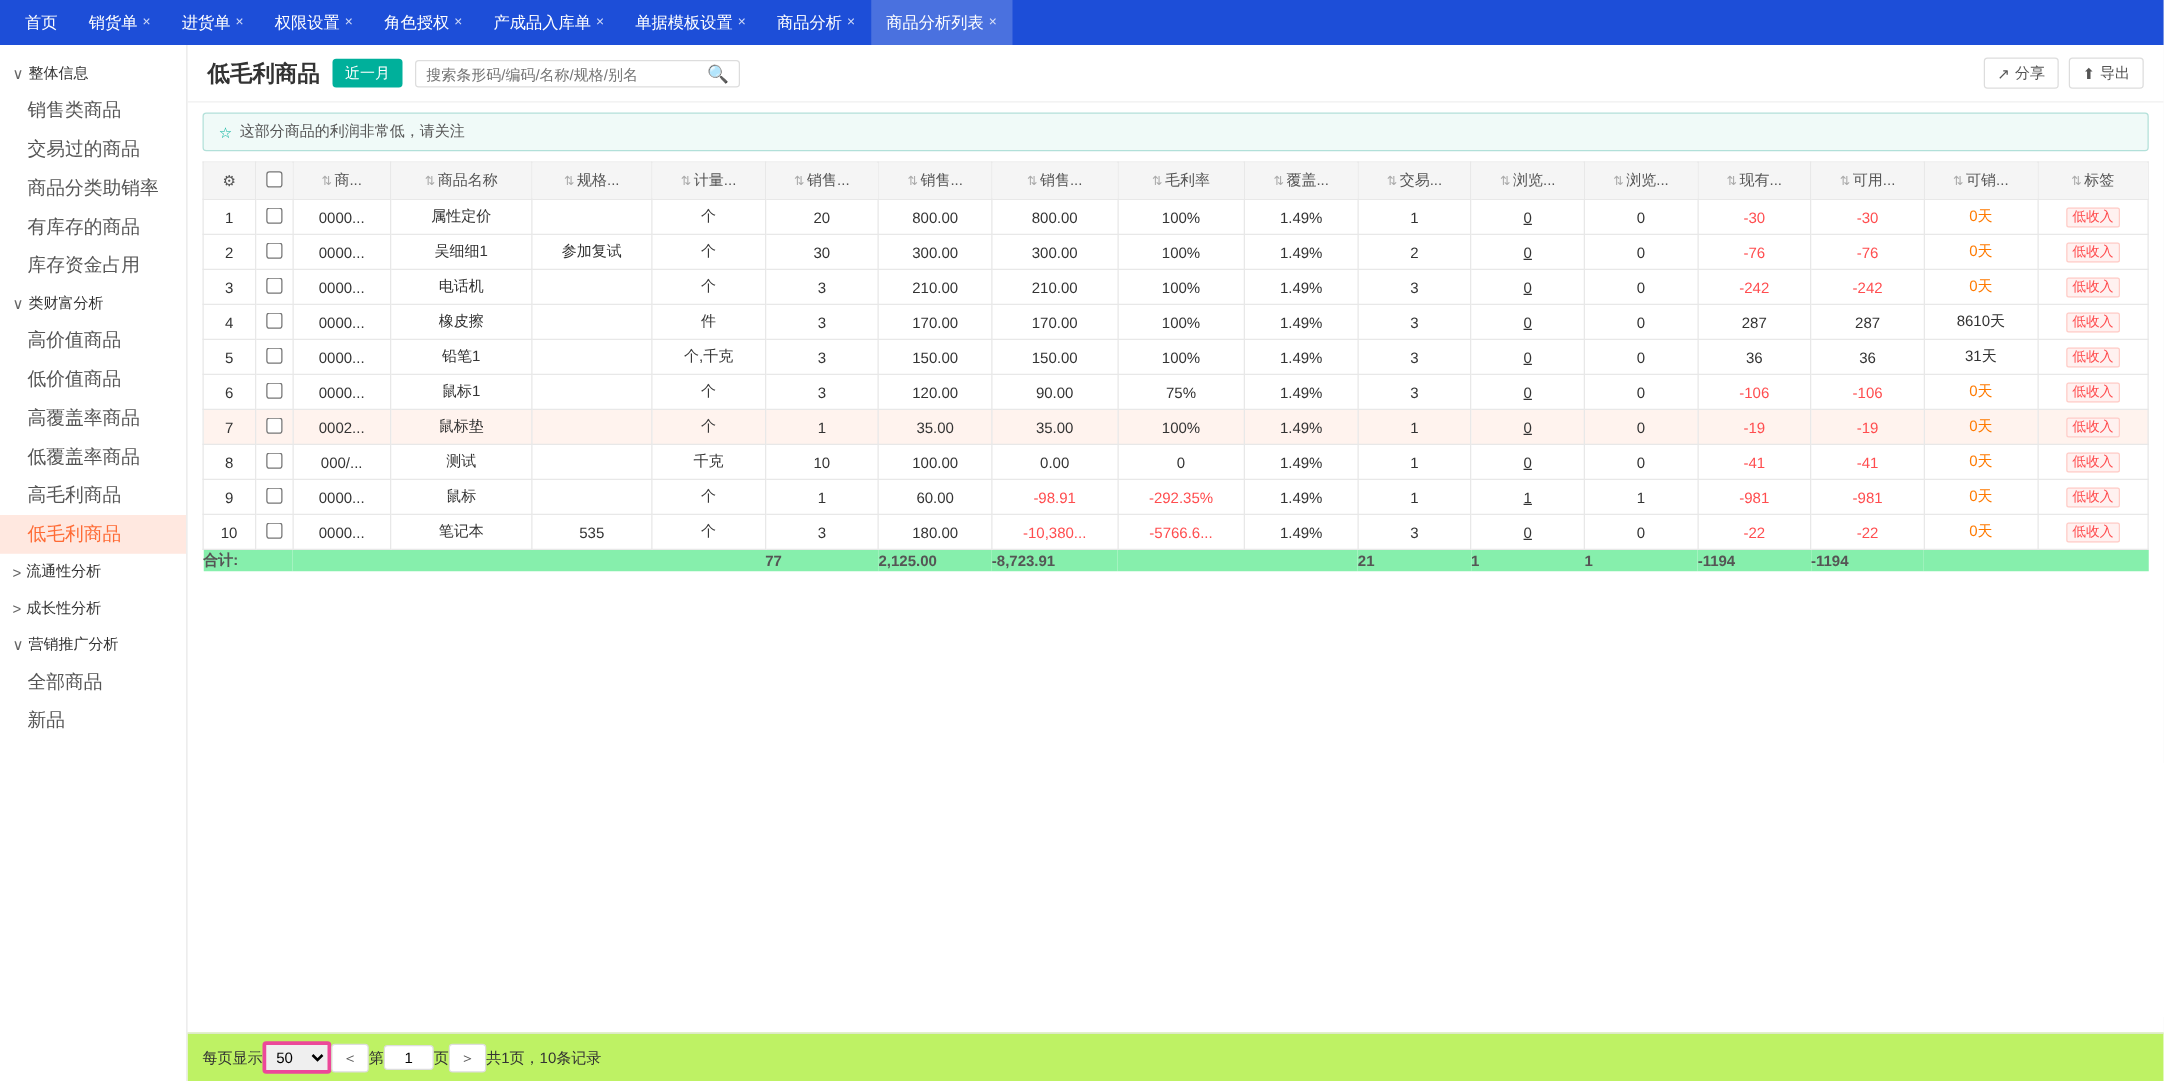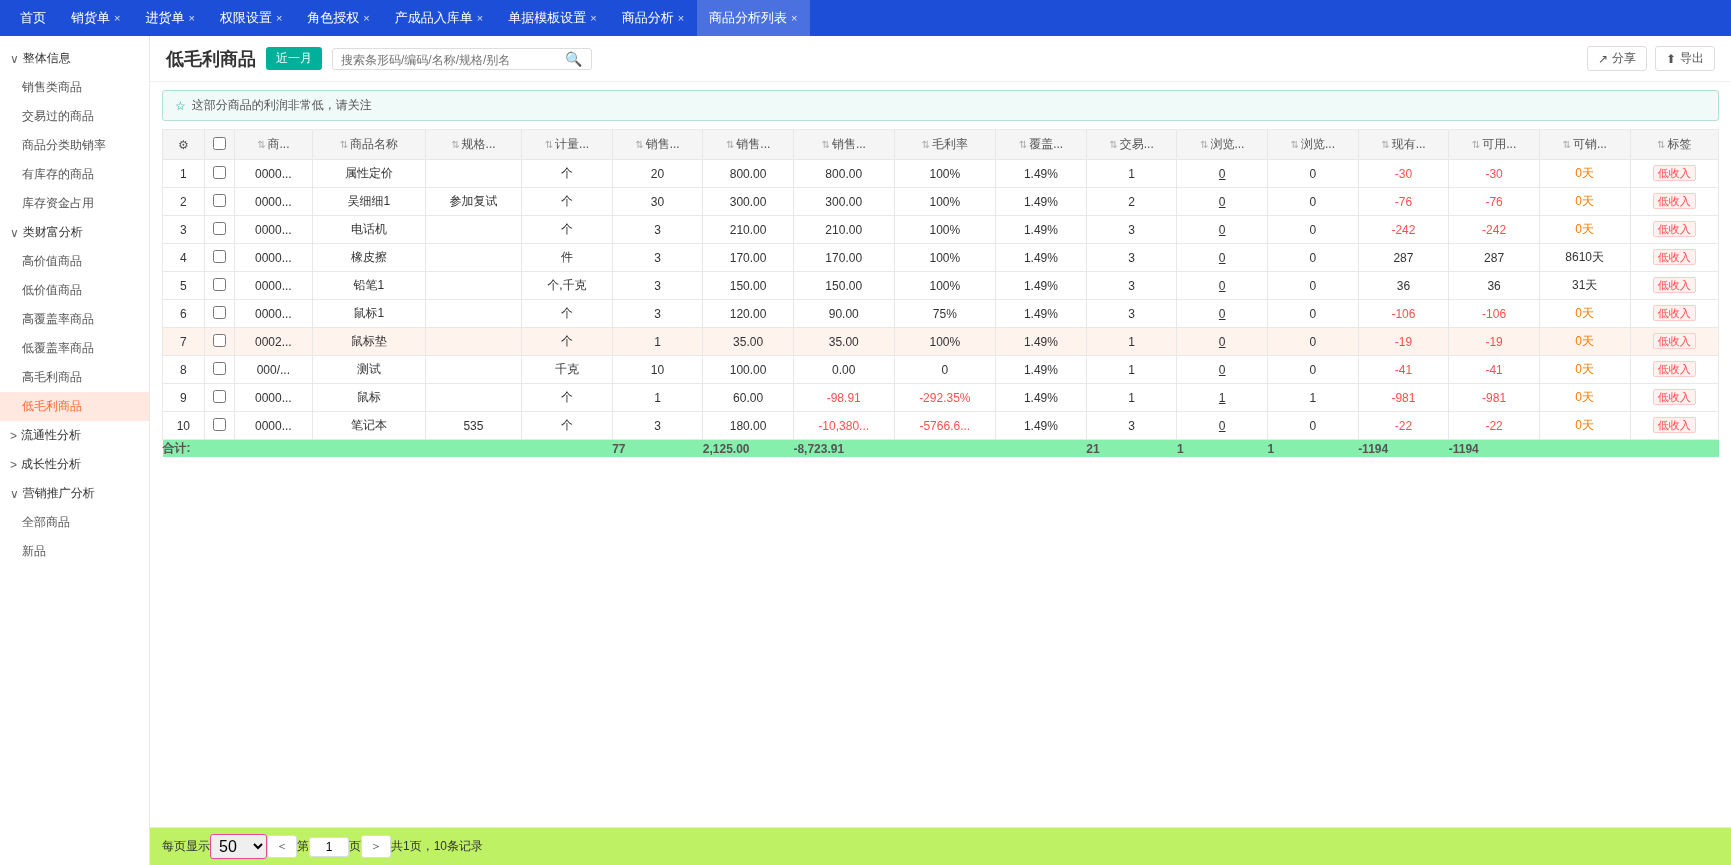--- a/index.html
+++ b/index.html
@@ -47,21 +47,21 @@
       display: flex;
       align-items: center;
       padding: 6px 10px;
       font-size: 12px;
       color: #333;
       cursor: pointer;
     }
     .sidebar-group-header .arrow { margin-right: 4px; color: #666; }
     .sidebar-item {
       padding: 6px 10px 6px 22px;
-      font-size: 12px;
+      font-size: 15px;
       color: #555;
       cursor: pointer;
       white-space: nowrap;
     }
     .sidebar-item.active { background: #ffe8e0; color: #ff6b35; }
 
     
     .content {
       flex: 1;
       display: flex;
@@ -201,24 +201,24 @@
     
     .table-footer {
       border-top: 1px solid #e8e8e8;
       background: #bef264;
       padding: 6px 12px;
       display: flex;
       align-items: center;
       gap: 0;
     }
     .page-select {
-      border: 1px solid #ec4899;
+      border: 3px solid #ec4899;
       border-radius: 3px;
       padding: 2px 4px;
-      font-size: 16px;
+      font-size: 12px;
     }
     .page-btn {
       border: 1px solid #ddd;
       background: #fff;
       border-radius: 3px;
       padding: 2px 8px;
       cursor: pointer;
       font-size: 12px;
       color: #555;
     }

